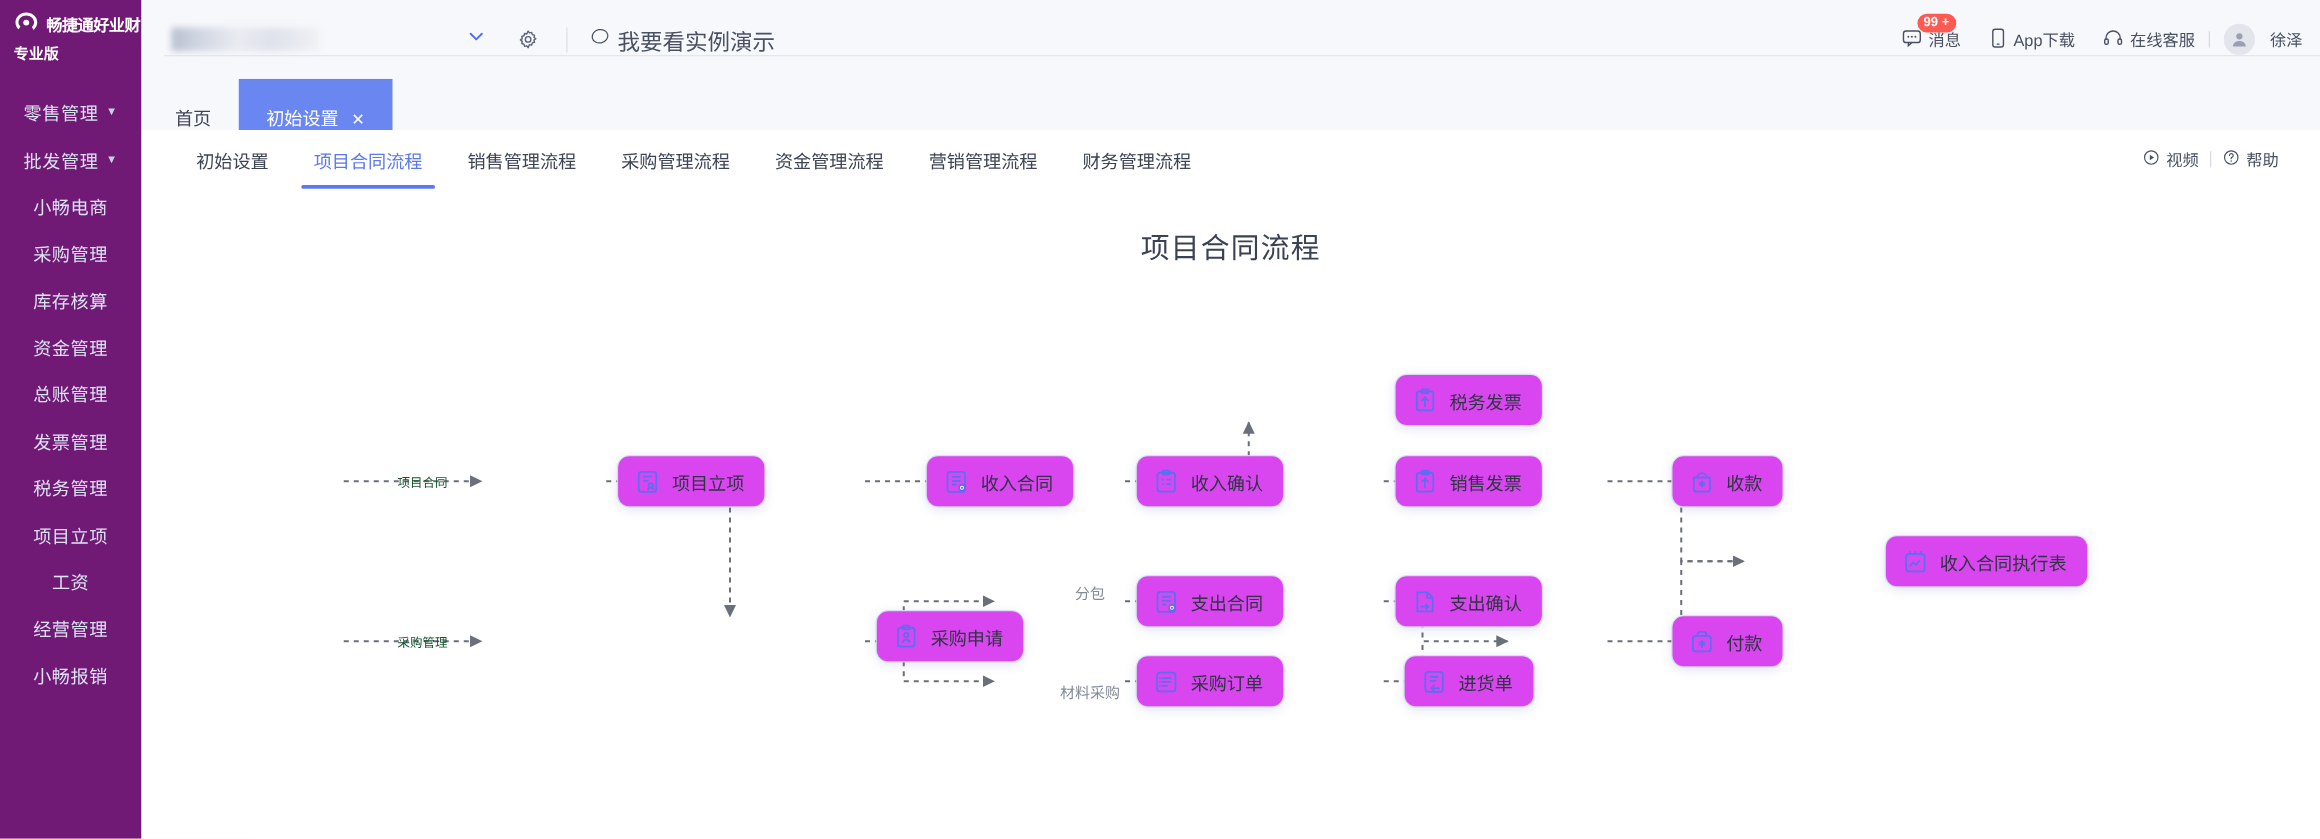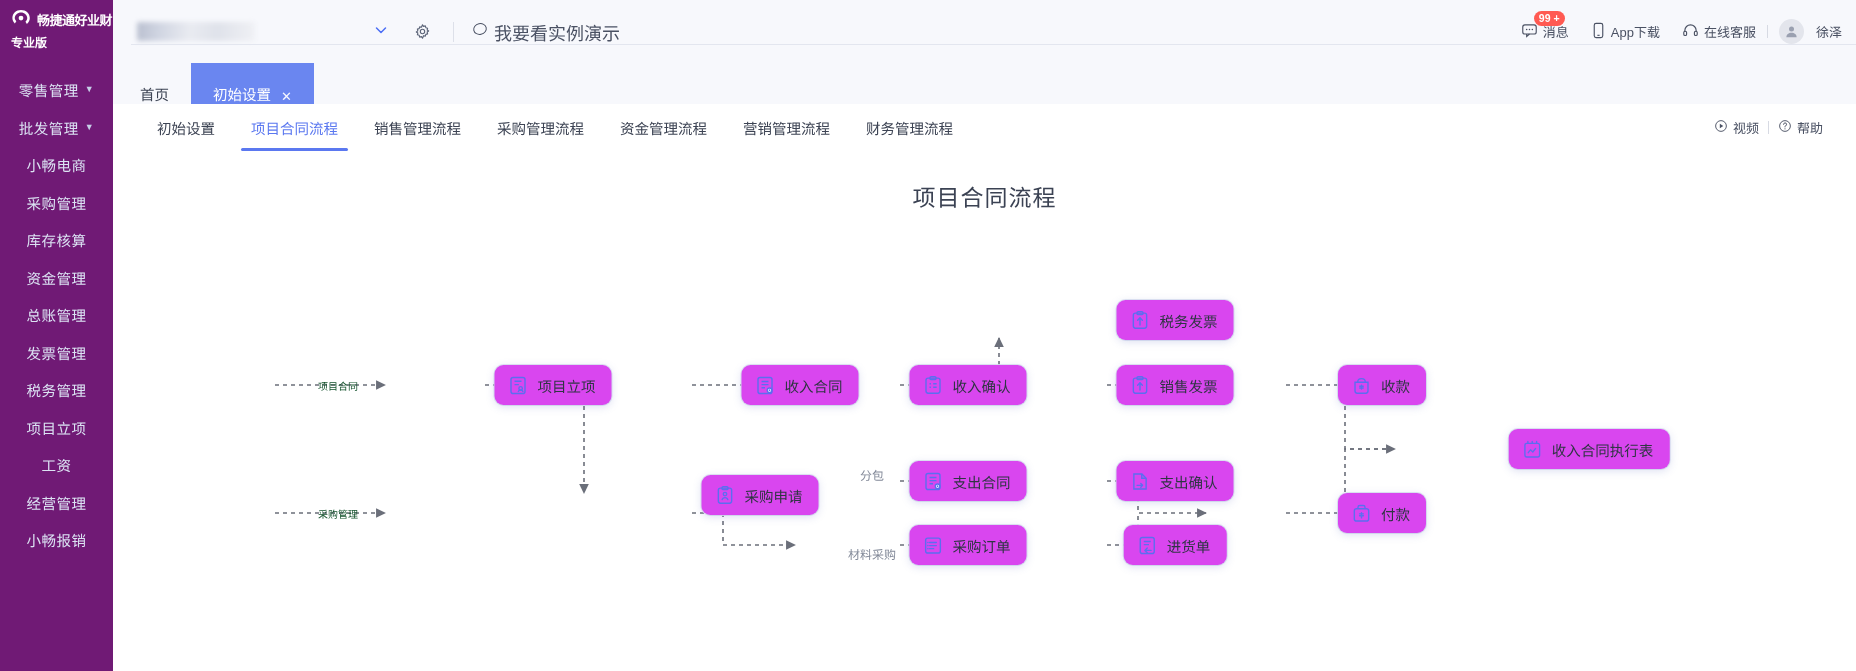--- a/index.html
+++ b/index.html
@@ -645,21 +645,21 @@
           <span class="nicon">
             <svg viewBox="0 0 24 24" width="21" height="21" fill="none" stroke="#5b6ef0" stroke-width="1.6">
               <rect x="3.6" y="5" width="16.8" height="15.6" rx="2.2"></rect>
               <path d="M7 5V2.8M12 5V2.8M17 5V2.8" stroke-linecap="round"></path>
               <path d="M7.4 15.6l2.6-3.2 2.6 2.4 3.2-4" stroke-linecap="round" stroke-linejoin="round"></path>
             </svg>
           </span>
           <span>收入合同执行表</span>
         </div>
 
-        <div class="node" style="left:647px; top:282px;">
+        <div class="node" style="left:647px; top:296px;">
           <span class="nicon">
             <svg viewBox="0 0 24 24" width="21" height="21" fill="none" stroke="#5b6ef0" stroke-width="1.6">
               <rect x="4.4" y="3.6" width="15.2" height="17.2" rx="2.4"></rect>
               <rect x="8.6" y="1.8" width="6.8" height="3.4" rx="1.3"></rect>
               <circle cx="12" cy="10.4" r="2"></circle>
               <path d="M8.6 17.4c.4-2 1.8-3 3.4-3s3 1 3.4 3"></path>
             </svg>
           </span>
           <span>采购申请</span>
         </div>

